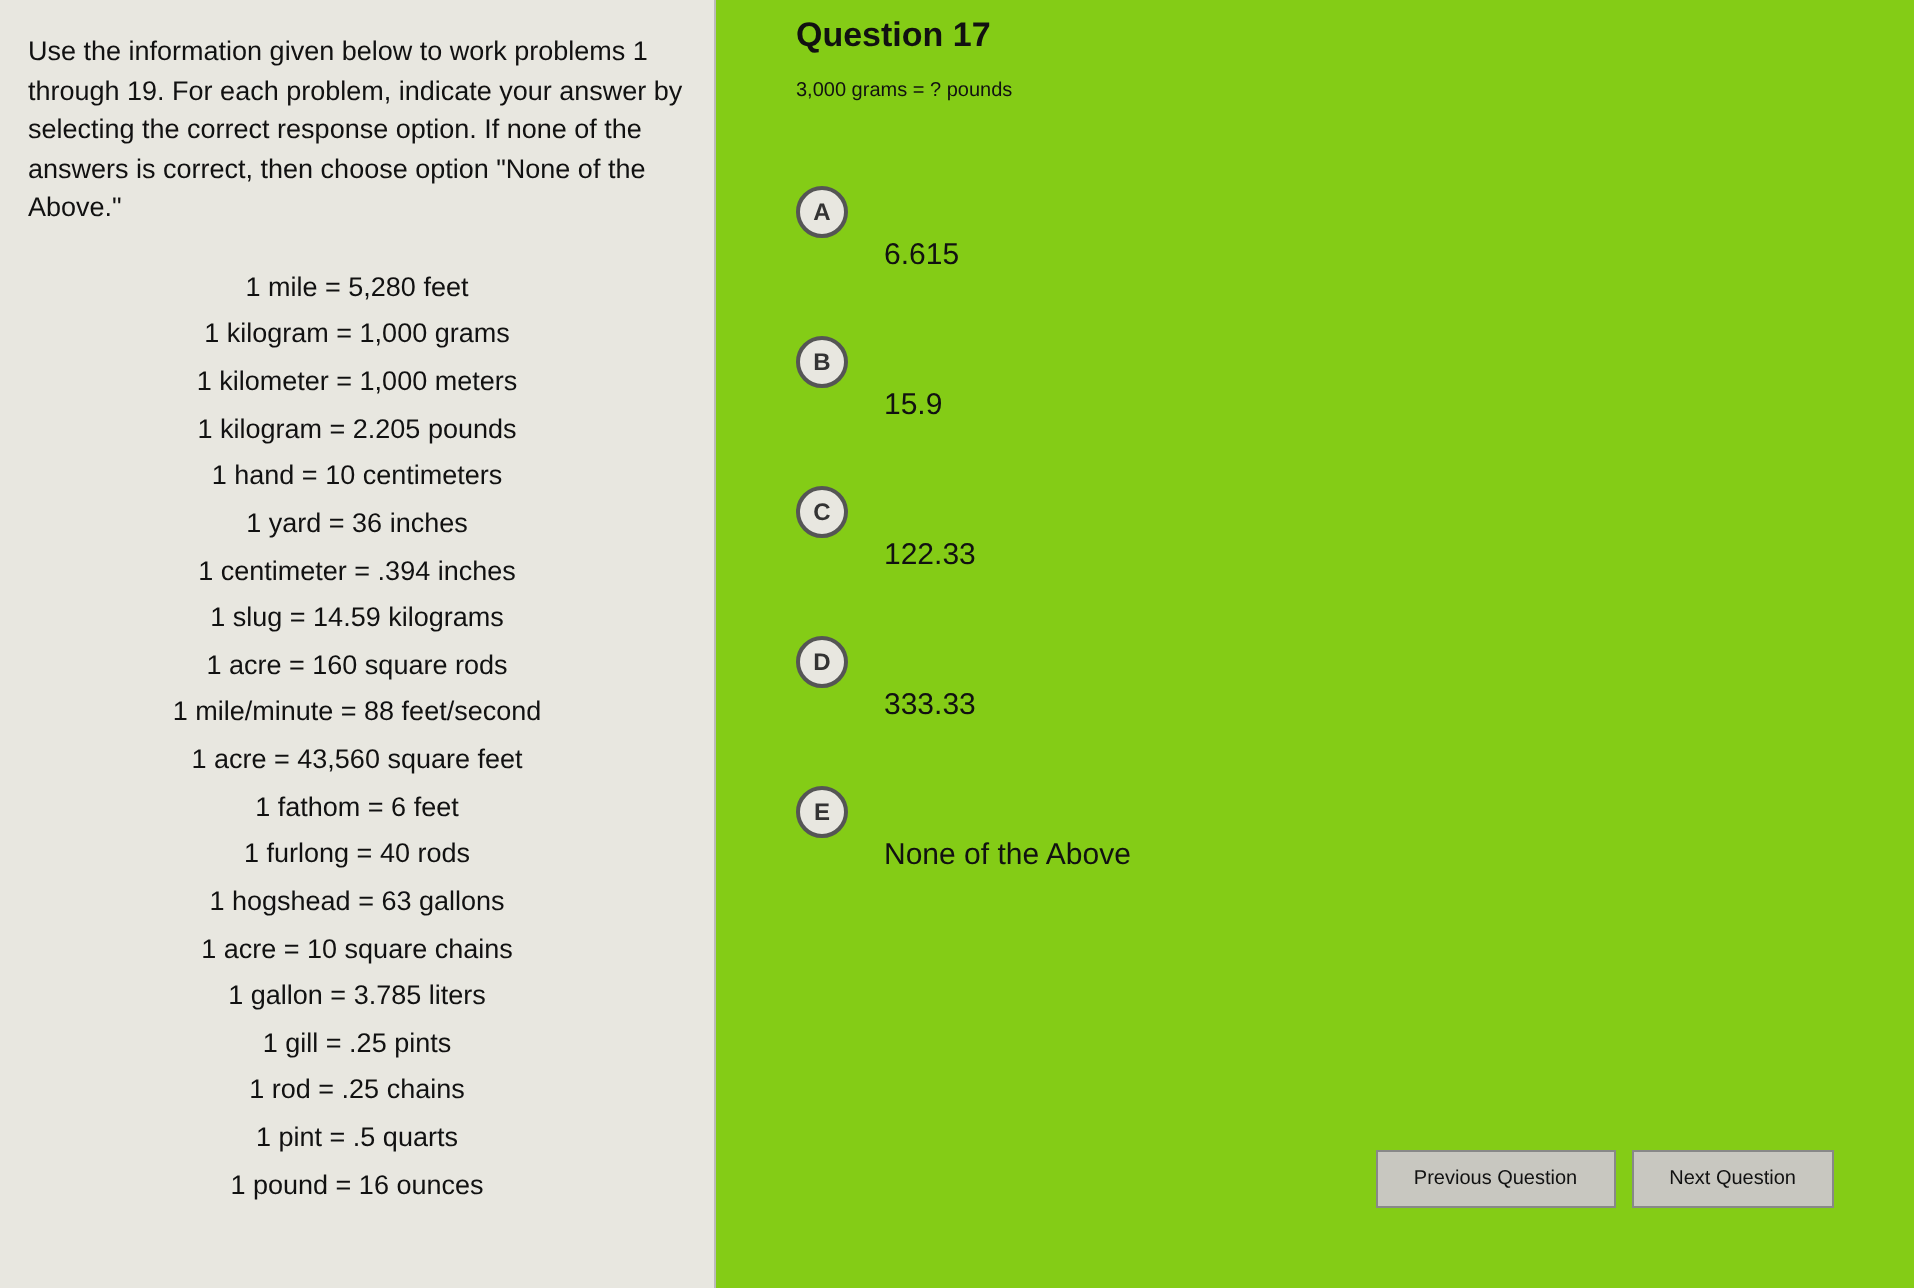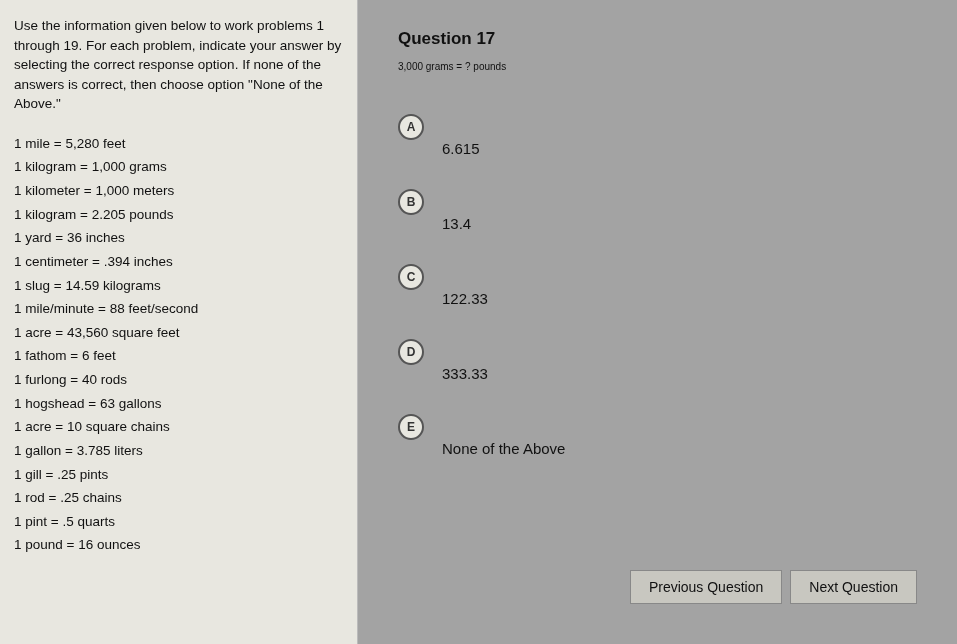--- a/index.html
+++ b/index.html
@@ -21,28 +21,29 @@
     .instructions {
       font-size: 13.5px;
       line-height: 1.45;
       margin-bottom: 18px;
       color: #111;
     }
     .reference-list {
       font-size: 13.5px;
       line-height: 1.75;
       color: #111;
+      text-align: center;
     }
     .reference-list div {
       white-space: nowrap;
     }
     .right-panel {
       flex: 1;
-      background: #a3a3a3;
-      padding: 29px 40px;
+      background: #84cc16;
+      padding: 8px 40px;
       position: relative;
     }
     .question-title {
       font-size: 17px;
       font-weight: bold;
       margin-bottom: 12px;
       color: #111;
     }
     .question-text {
       font-size: 10px;
@@ -83,38 +84,40 @@
       position: absolute;
       bottom: 40px;
       right: 40px;
       display: flex;
       gap: 8px;
     }
     .nav-btn {
       padding: 8px 18px;
       background: #c8c7c0;
       border: 1px solid #888;
-      font-size: 14px;
+      font-size: 10px;
       cursor: pointer;
       color: #111;
     }
   </style>
 </head>
 <body>
 
 <div class="left-panel">
   <div class="instructions">Use the information given below to work problems 1 through 19. For each problem, indicate your answer by selecting the correct response option. If none of the answers is correct, then choose option "None of the Above."</div>
   <div class="reference-list" id="ref-list">
       <div>1 mile = 5,280 feet</div>
       <div>1 kilogram = 1,000 grams</div>
       <div>1 kilometer = 1,000 meters</div>
       <div>1 kilogram = 2.205 pounds</div>
+      <div>1 hand = 10 centimeters</div>
       <div>1 yard = 36 inches</div>
       <div>1 centimeter = .394 inches</div>
       <div>1 slug = 14.59 kilograms</div>
+      <div>1 acre = 160 square rods</div>
       <div>1 mile/minute = 88 feet/second</div>
       <div>1 acre = 43,560 square feet</div>
       <div>1 fathom = 6 feet</div>
       <div>1 furlong = 40 rods</div>
       <div>1 hogshead = 63 gallons</div>
       <div>1 acre = 10 square chains</div>
       <div>1 gallon = 3.785 liters</div>
       <div>1 gill = .25 pints</div>
       <div>1 rod = .25 chains</div>
       <div>1 pint = .5 quarts</div>
@@ -125,21 +128,21 @@
 <div class="right-panel">
   <div class="question-title">Question 17</div>
   <div class="question-text">3,000 grams = ? pounds</div>
   <ul class="options-list" id="options-list">
       <li class="option-item">
         <div class="option-circle">A</div>
         <span class="option-text">6.615</span>
       </li>
       <li class="option-item">
         <div class="option-circle">B</div>
-        <span class="option-text">13.4</span>
+        <span class="option-text">15.9</span>
       </li>
       <li class="option-item">
         <div class="option-circle">C</div>
         <span class="option-text">122.33</span>
       </li>
       <li class="option-item">
         <div class="option-circle">D</div>
         <span class="option-text">333.33</span>
       </li>
       <li class="option-item">

